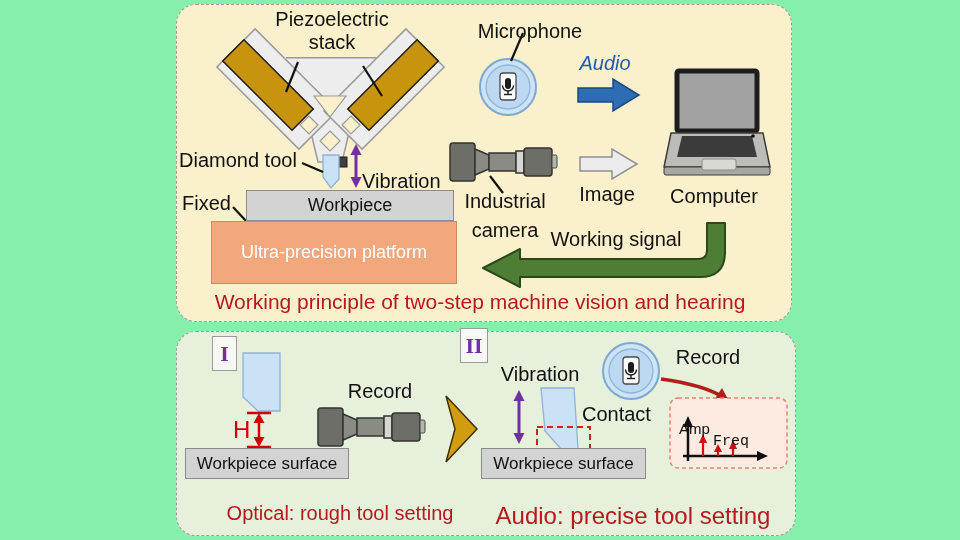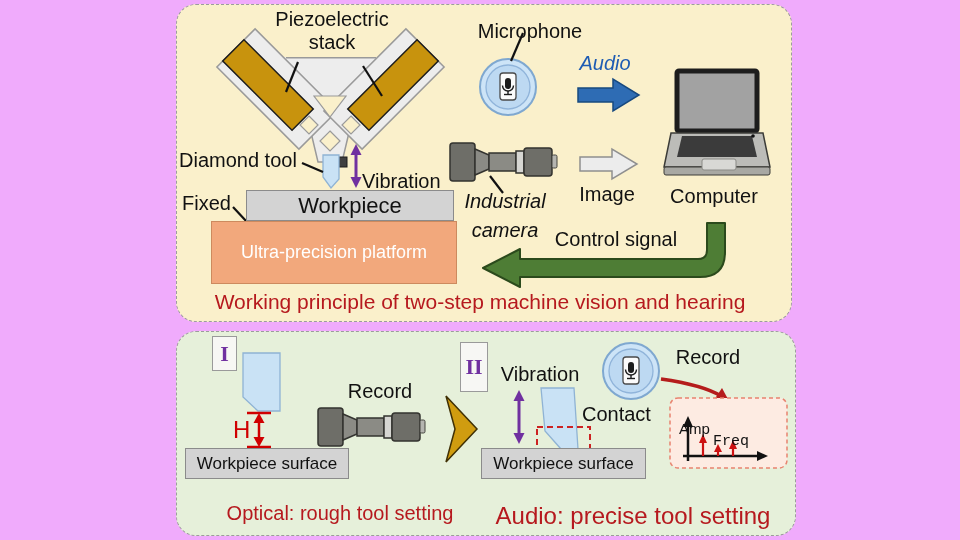--- a/index.html
+++ b/index.html
@@ -1,16 +1,16 @@
 <!DOCTYPE html>
 <html><head>
 <meta charset="utf-8">
 <style>
   html,body{margin:0;padding:0;background:#ffffff;}
-  #stage{position:relative;width:960px;height:540px;background:#f0abfc;overflow:hidden;
+  #stage{position:relative;width:960px;height:540px;background:#86efac;overflow:hidden;
          font-family:"Liberation Sans",sans-serif;}
   .panel{position:absolute;border:1.6px dashed #9c9c9c;border-radius:20px;box-sizing:border-box;}
   #panel-top{left:176px;top:4px;width:616px;height:318px;background:#faf0cb;}
   #panel-bottom{left:176px;top:331px;width:620px;height:205px;background:#e6f0da;}
   svg#shapes{position:absolute;left:0;top:0;width:960px;height:540px;z-index:2;}
   .lbl{position:absolute;z-index:3;white-space:nowrap;color:#111;font-size:20px;line-height:1.15;}
   .ctr{transform:translateX(-50%);text-align:center;}
   .box{position:absolute;z-index:3;display:flex;align-items:center;justify-content:center;
        box-sizing:border-box;background:#d3d3d3;border:1.5px solid #8b8b8b;color:#111;}
   .caption{color:#b6191e;font-size:21px;}
@@ -158,40 +158,40 @@
 
   <div class="lbl ctr" style="left:332px;top:8px;">
     <div>Piezoelectric</div>
     <div>stack</div>
   </div>
   <div class="lbl ctr" style="left:530px;top:8px;margin-top:12px;">Microphone</div>
   <div class="lbl ctr" style="left:605px;top:52px;color:#1e5cb3;font-style:italic;">Audio</div>
   <div class="lbl ctr" style="left:714px;top:185px;">Computer</div>
   <div class="lbl" style="left:179px;top:149px;">Diamond tool</div>
   <div class="lbl" style="left:362px;top:170px;">Vibration</div>
-  <div class="lbl ctr" style="left:505px;top:187px;line-height:1.45;font-style:italic;">
+  <div class="lbl ctr" style="left:505px;top:187px;line-height:1.45;">
     <div>Industrial</div>
     <div>camera</div>
   </div>
   <div class="lbl ctr" style="left:607px;top:183px;">Image</div>
   <div class="lbl" style="left:182px;top:192px;">Fixed</div>
-  <div class="lbl ctr" style="left:616px;top:228px;">Control signal</div>
+  <div class="lbl ctr" style="left:616px;top:228px;">Working signal</div>
   <div class="lbl ctr caption" style="left:480px;top:290px;">Working principle of two-step machine vision and hearing</div>
 
-  <div class="box" style="left:246px;top:190px;width:208px;height:31px;font-size:22px;">
+  <div class="box" style="left:246px;top:190px;width:208px;height:31px;font-size:18px;">
     <span>Workpiece</span>
   </div>
   <div class="box" style="left:211px;top:221px;width:246px;height:63px;background:#f2a87c;border-color:#cd8a5e;color:#ffffff;font-size:18px;">
     <span>Ultra-precision platform</span>
   </div>
 
   <div class="numbox" style="left:212px;top:336px;width:25px;height:35px;">
     <span>I</span>
   </div>
-  <div class="numbox" style="left:460px;top:342px;width:28px;height:50px;">
+  <div class="numbox" style="left:460px;top:328px;width:28px;height:35px;">
     <span>II</span>
   </div>
   <div class="lbl ctr" style="left:380px;top:380px;">Record</div>
   <div class="lbl" style="left:233px;top:416px;color:#d00000;font-size:24px;">H</div>
   <div class="lbl ctr" style="left:540px;top:363px;">Vibration</div>
   <div class="lbl" style="left:582px;top:403px;">Contact</div>
   <div class="lbl ctr" style="left:708px;top:346px;">Record</div>
   <div class="lbl" style="left:679px;top:400px;font-size:15px;margin-top:20px;">Amp</div>
   <div class="lbl" style="left:713px;top:433px;font-size:15px;font-family:Liberation Mono, monospace;">Freq</div>
 

